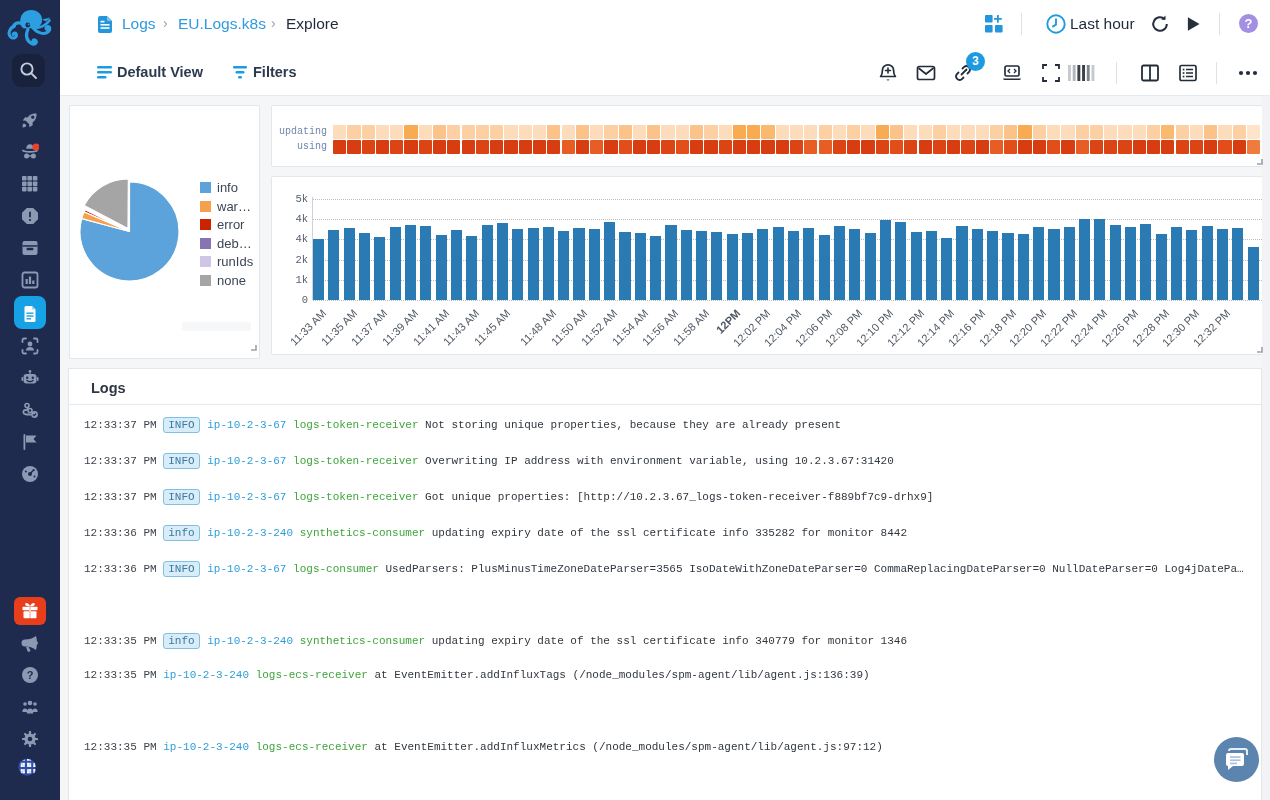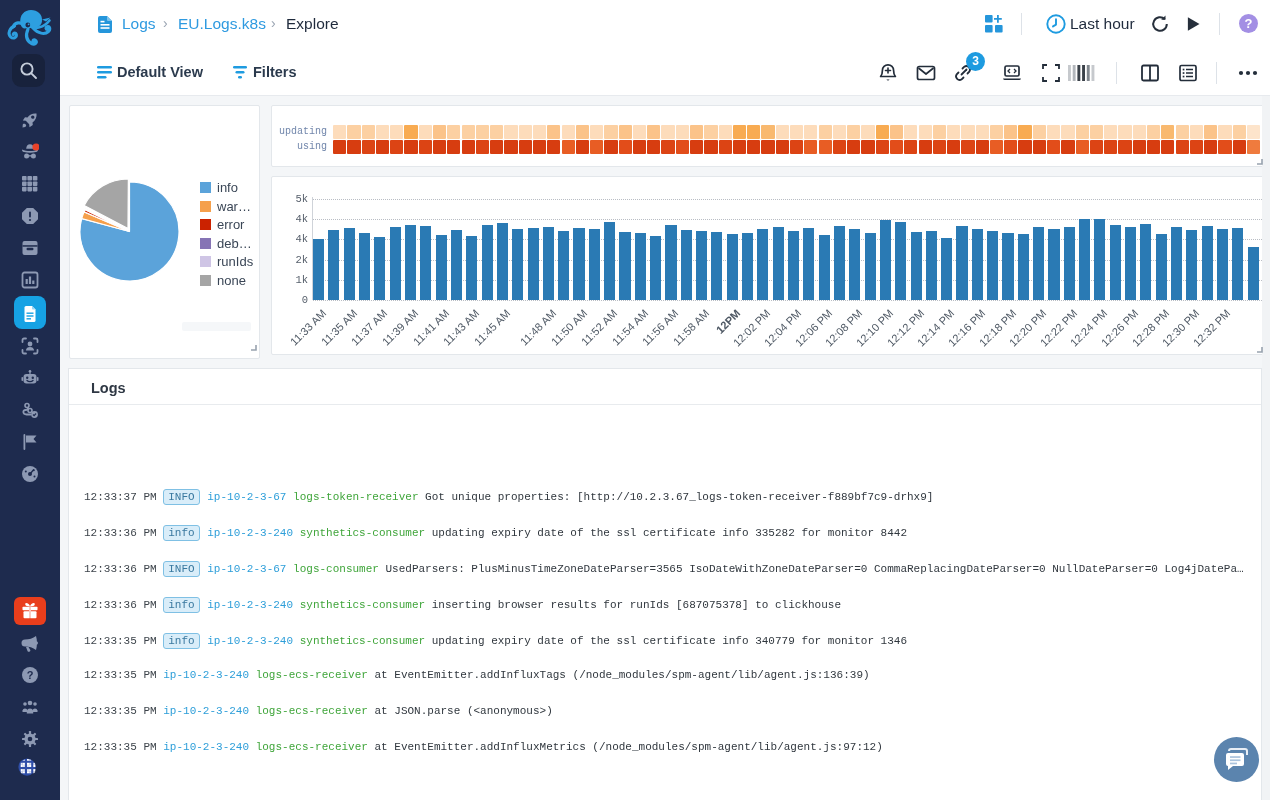--- a/index.html
+++ b/index.html
@@ -612,27 +612,27 @@
 <div class="xlab" style="left:1040px;font-weight:400">12:20 PM</div>
 <div class="xlab" style="left:1071px;font-weight:400">12:22 PM</div>
 <div class="xlab" style="left:1101px;font-weight:400">12:24 PM</div>
 <div class="xlab" style="left:1132px;font-weight:400">12:26 PM</div>
 <div class="xlab" style="left:1163px;font-weight:400">12:28 PM</div>
 <div class="xlab" style="left:1193px;font-weight:400">12:30 PM</div>
 <div class="xlab" style="left:1224px;font-weight:400">12:32 PM</div>
   <svg class="rsz" style="left:1256px;top:346px" viewBox="0 0 7 7">
         <path d="M1 6 H6 V1" fill="none" stroke="#98a2ae" stroke-width="1.6"></path>
       </svg>
+  <div class="lrow" style="top:417px"><span class="ltime">12:33:37 PM</span> <span class="badge">INFO</span> <span class="lhost">ip-10-2-3-67</span> <span class="lsvc">logs-token-receiver</span> <span class="lmsg">Not storing unique properties, because they are already present</span></div>
+<div class="lrow" style="top:453px"><span class="ltime">12:33:37 PM</span> <span class="badge">INFO</span> <span class="lhost">ip-10-2-3-67</span> <span class="lsvc">logs-token-receiver</span> <span class="lmsg">Overwriting IP address with environment variable, using 10.2.3.67:31420</span></div>
 <div class="lrow" style="top:489px"><span class="ltime">12:33:37 PM</span> <span class="badge">INFO</span> <span class="lhost">ip-10-2-3-67</span> <span class="lsvc">logs-token-receiver</span> <span class="lmsg">Got unique properties: [http://10.2.3.67_logs-token-receiver-f889bf7c9-drhx9]</span></div>
 <div class="lrow" style="top:525px"><span class="ltime">12:33:36 PM</span> <span class="badge">info</span> <span class="lhost">ip-10-2-3-240</span> <span class="lsvc">synthetics-consumer</span> <span class="lmsg">updating expiry date of the ssl certificate info 335282 for monitor 8442</span></div>
 <div class="lrow" style="top:561px"><span class="ltime">12:33:36 PM</span> <span class="badge">INFO</span> <span class="lhost">ip-10-2-3-67</span> <span class="lsvc">logs-consumer</span> <span class="lmsg">UsedParsers: PlusMinusTimeZoneDateParser=3565 IsoDateWithZoneDateParser=0 CommaReplacingDateParser=0 NullDateParser=0 Log4jDatePa…</span></div>
-<div class="lrow" style="top:597px"><span class="ltime">12:33:36 PM</span> <span class="badge">info</span> <span class="lhost">ip-10-2-3-240</span> <span class="lsvc">synthetics-consumer</span> <span class="lmsg">inserting browser results for runIds [687075378] to clickhouse</span></div>
 <div class="lrow" style="top:633px"><span class="ltime">12:33:35 PM</span> <span class="badge">info</span> <span class="lhost">ip-10-2-3-240</span> <span class="lsvc">synthetics-consumer</span> <span class="lmsg">updating expiry date of the ssl certificate info 340779 for monitor 1346</span></div>
 <div class="lrow" style="top:669px"><span class="ltime">12:33:35 PM</span> <span class="lhost">ip-10-2-3-240</span> <span class="lsvc">logs-ecs-receiver</span> <span class="lmsg">at EventEmitter.addInfluxTags (/node_modules/spm-agent/lib/agent.js:136:39)</span></div>
-<div class="lrow" style="top:705px"><span class="ltime">12:33:35 PM</span> <span class="lhost">ip-10-2-3-240</span> <span class="lsvc">logs-ecs-receiver</span> <span class="lmsg">at JSON.parse (&lt;anonymous&gt;)</span></div>
 <div class="lrow" style="top:741px"><span class="ltime">12:33:35 PM</span> <span class="lhost">ip-10-2-3-240</span> <span class="lsvc">logs-ecs-receiver</span> <span class="lmsg">at EventEmitter.addInfluxMetrics (/node_modules/spm-agent/lib/agent.js:97:12)</span></div>
 </div>
 
 <div id="chatbtn">
   <svg width="24" height="23" style="position:absolute;left:11px;top:11px" viewBox="0 0 24 23">
     <path d="M4 3 a2 2 0 0 1 2-2 H20 a2 2 0 0 1 2 2 V7" fill="none" stroke="#e8eef5" stroke-width="2"></path>
     <path d="M1 7 a2 2 0 0 1 2-2 H17 a2 2 0 0 1 2 2 V16 a2 2 0 0 1-2 2 H8 L3 22 V18 a2 2 0 0 1-2-2 Z" fill="#fff"></path>
     <rect x="5" y="8.2" width="10.5" height="1.7" fill="#aac3dd"></rect>
     <rect x="5" y="11.4" width="10.5" height="1.7" fill="#aac3dd"></rect>
     <rect x="5" y="14.6" width="7" height="1.7" fill="#aac3dd"></rect>

